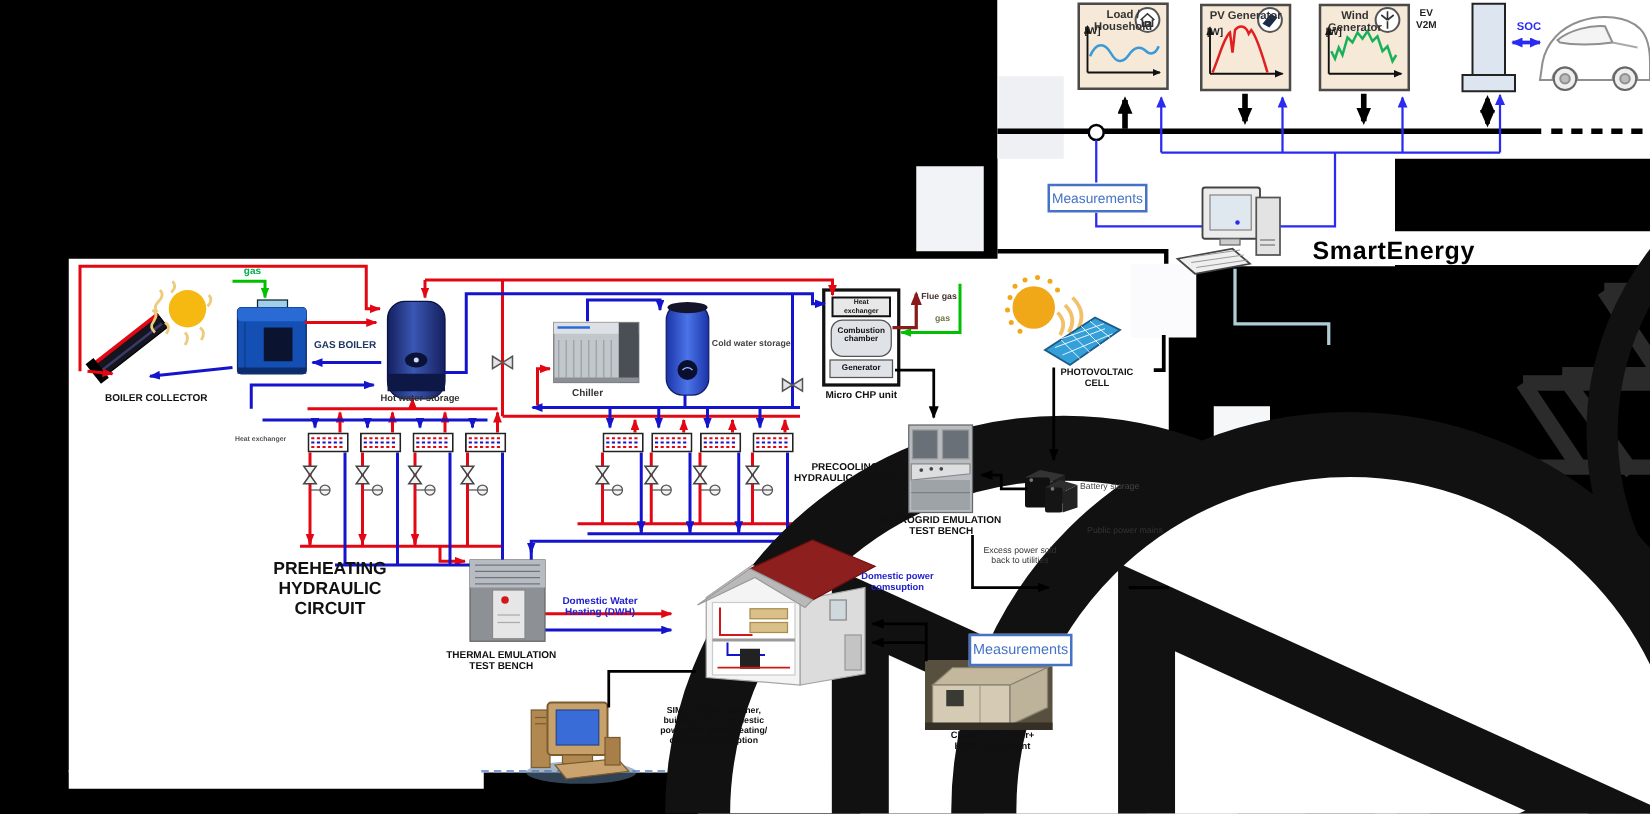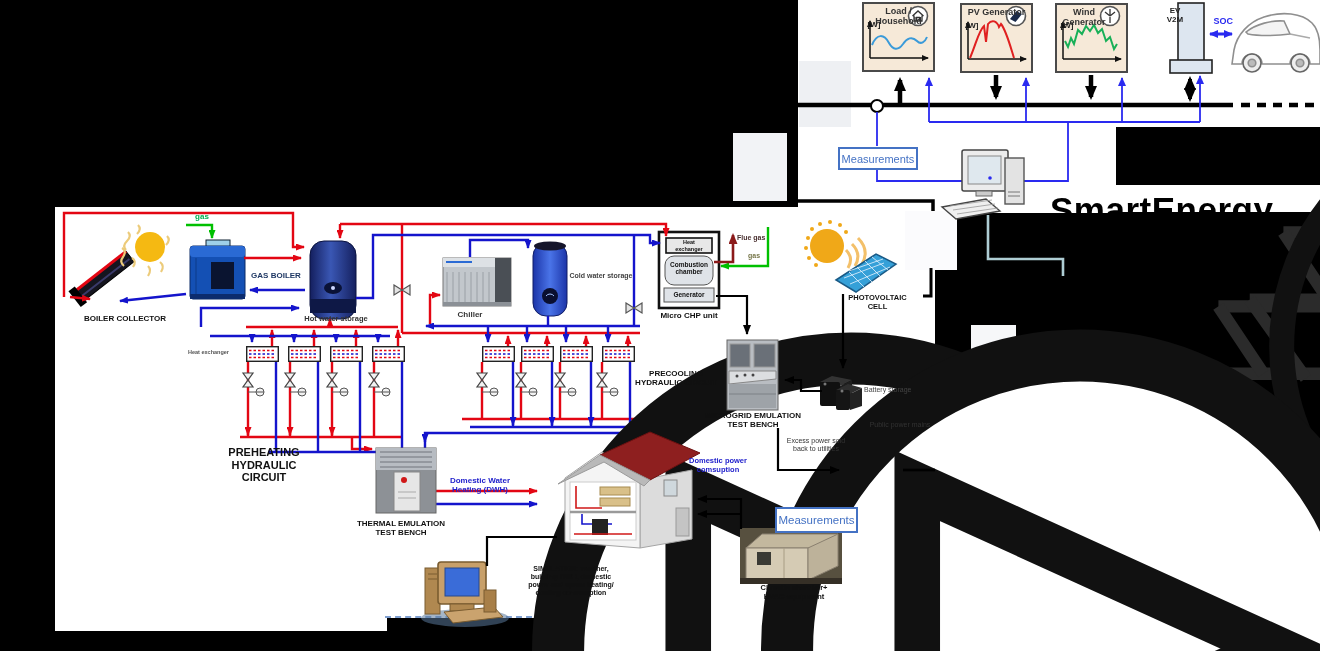--- a/index.html
+++ b/index.html
@@ -552,30 +552,30 @@
       <polyline points="822,391 801,391 801,380 785,380" marker-end="url(#aK)"></polyline>
       <polyline points="778,428 778,470 839,470" marker-end="url(#aK)"></polyline>
       <line x1="903" y1="470" x2="935" y2="470" stroke-width="2.6"></line>
       <polyline points="741,529 741,499 698,499" marker-end="url(#aK)"></polyline>
       <line x1="741" y1="514" x2="698" y2="514" marker-end="url(#aK)"></line>
       <polyline points="557,537 487,537 487,566"></polyline>
     </g>
   </svg>
 
   <div class="layer">
-    <div class="lbl" style="left:1050px;top:190px;width:250px;font-size:35px;font-weight:800;text-align:left;letter-spacing:0.5px;color:#000">SmartEnergy</div>
+    <div class="lbl" style="left:1050px;top:190px;width:250px;font-size:20px;font-weight:800;text-align:left;letter-spacing:0.5px;color:#000">SmartEnergy</div>
 
     <div class="lbl" style="left:864px;top:6px;width:69px;font-size:9px;color:#333">Load / Household</div>
     <div class="lbl" style="left:962px;top:7px;width:69px;font-size:9px;color:#333">PV Generator</div>
     <div class="lbl" style="left:1057px;top:7px;width:54px;font-size:9px;color:#333">Wind Generator</div>
     <div class="lbl" style="left:864px;top:20px;width:20px;font-size:8px;color:#222">[W]</div>
     <div class="lbl" style="left:962px;top:21px;width:20px;font-size:8px;color:#222">[W]</div>
     <div class="lbl" style="left:1057px;top:21px;width:20px;font-size:8px;color:#222">[W]</div>
 
-    <div class="lbl" style="left:1164px;top:6px;width:22px;font-size:8px;color:#222">EV
+    <div class="lbl" style="left:1130px;top:6px;width:22px;font-size:8px;color:#222">EV
 V2M</div>
     <div class="lbl" style="left:1203px;top:16px;width:30px;font-size:9px;color:#2a2af0;text-align:right">SOC</div>
 
     <div class="measbox" style="left:838px;top:147px;width:80px;height:23px;font-size:11px;font-weight:500">
         <span>Measurements</span>
       </div>
     <div class="measbox" style="left:775px;top:507px;width:83px;height:26px;font-size:11.5px;font-weight:500">
         <span>Measurements</span>
       </div>
 
@@ -591,21 +591,21 @@
 exchanger</div>
     <div class="lbl" style="left:666px;top:261px;width:46px;font-size:6.5px;font-weight:600">Combustion
 chamber</div>
     <div class="lbl" style="left:666px;top:291px;width:46px;font-size:6.5px;font-weight:600">Generator</div>
     <div class="lbl" style="left:651px;top:311px;width:76px;font-size:8px">Micro CHP unit</div>
     <div class="lbl" style="left:737px;top:234px;width:34px;font-size:7px;font-weight:600;color:#4a3030;text-align:left">Flue gas</div>
     <div class="lbl" style="left:744px;top:252px;width:20px;font-size:7px;font-weight:600;color:#77774a">gas</div>
 
     <div class="lbl" style="left:632px;top:369px;width:88px;font-size:8px">PRECOOLING
 HYDRAULIC CIRCUIT</div>
-    <div class="lbl" style="left:218px;top:446px;width:92px;font-size:11px">PREHEATING
+    <div class="lbl" style="left:218px;top:446px;width:92px;font-size:14px">PREHEATING
 HYDRAULIC CIRCUIT</div>
     <div class="lbl" style="left:840px;top:294px;width:75px;font-size:7.5px">PHOTOVOLTAIC
 CELL</div>
     <div class="lbl" style="left:864px;top:386px;width:58px;font-size:7px;font-weight:500;color:#444;text-align:left">Battery storage</div>
     <div class="lbl" style="left:702px;top:411px;width:102px;font-size:8px">MICROGRID EMULATION
 TEST BENCH</div>
     <div class="lbl" style="left:864px;top:421px;width:72px;font-size:7px;font-weight:500;color:#333">Public power mains</div>
     <div class="lbl" style="left:779px;top:437px;width:74px;font-size:7px;font-weight:500;color:#333">Excess power sold
 back to utilities</div>
     <div class="lbl" style="left:350px;top:519px;width:102px;font-size:8px">THERMAL EMULATION

